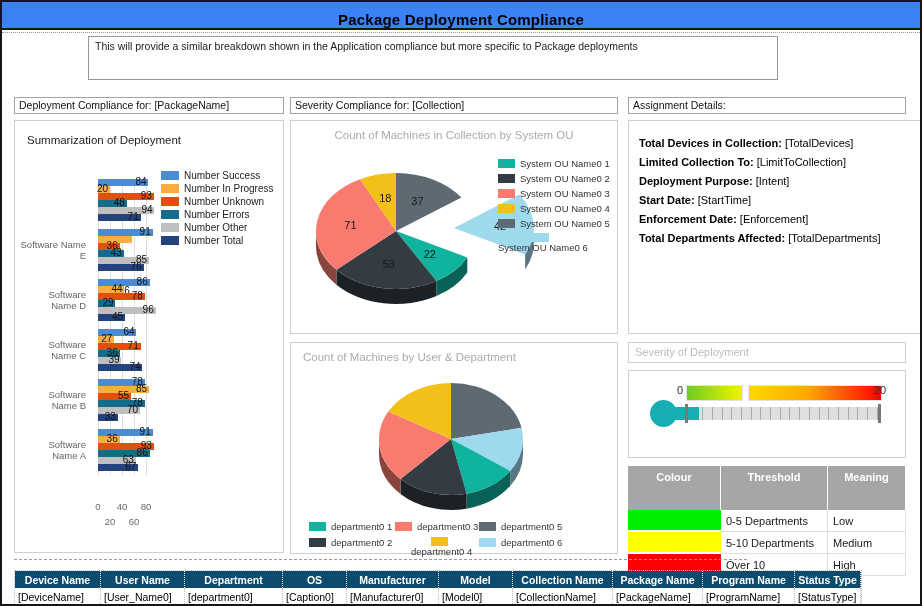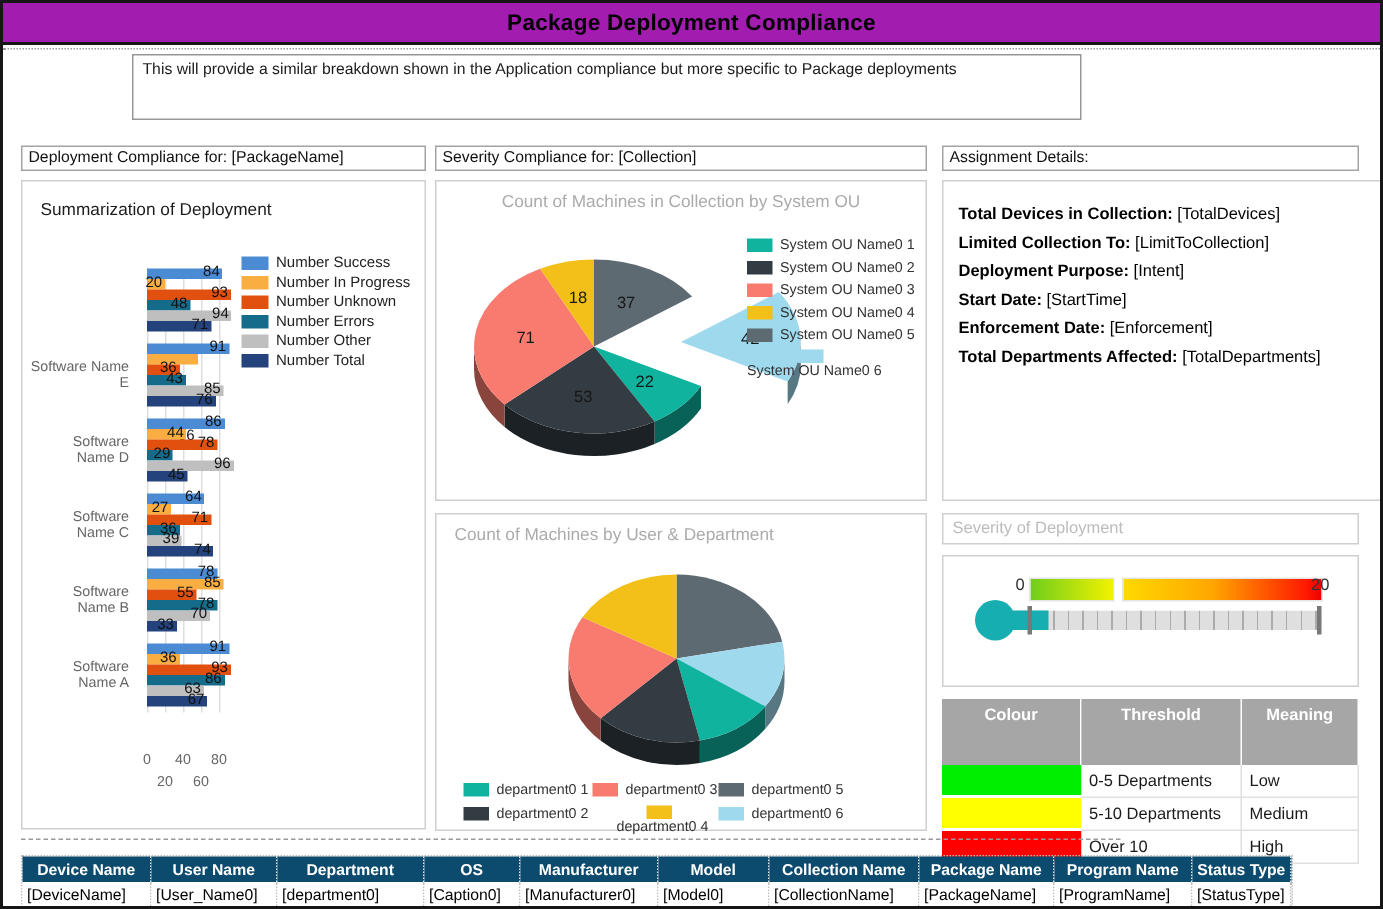--- a/index.html
+++ b/index.html
@@ -1,23 +1,23 @@
 <!DOCTYPE html>
 <html><head>
 <meta charset="utf-8">
 <style>
   html,body{margin:0;padding:0;background:#e8e8e8;}
   .page{position:relative;width:922px;height:606px;margin:0 auto;background:#fff;
         border:2px solid #161616;box-sizing:border-box;overflow:hidden;
         font-family:"Liberation Sans",sans-serif;color:#000;}
   .title-bar{position:absolute;left:0;top:0;right:0;height:26px;border-bottom:2px solid #161616;
-        display:flex;align-items:center;justify-content:center;background:#a21caf;}
+        display:flex;align-items:flex-end;justify-content:center;background:#3b82f6;}
   .title-bar h1{margin:0;font-size:15px;font-weight:bold;letter-spacing:.2px;}
   .dotted-rule{position:absolute;left:0;right:0;top:30px;border-top:1px dotted #9a9a9a;}
-  .desc-box{position:absolute;left:86px;top:34px;width:633px;height:44px;border:1px solid #979797;
+  .desc-box{position:absolute;left:86px;top:34px;width:690px;height:44px;border:1px solid #979797;
         box-sizing:border-box;font-size:10.5px;color:#1c1c1c;padding:3px 6px;}
   .hdr-box{position:absolute;top:95px;height:17px;border:1px solid #a3a3a3;background:#fff;
         font-size:10.5px;line-height:15px;padding-left:4px;box-sizing:border-box;color:#111;}
   #hdr1{left:12px;width:270px;} #hdr2{left:288px;width:328px;} #hdr3{left:626px;width:278px;}
   .panel{position:absolute;border:1px solid #cfcfcf;background:#fff;box-sizing:border-box;}
   
   #left-panel{left:12px;top:118px;width:270px;height:433px;}
   .panel-title{position:absolute;left:12px;top:13px;font-size:11.5px;color:#1c1c1c;}
   #bar-plot{position:absolute;left:0;top:58px;width:268px;height:368px;}
   .grid-v{position:absolute;top:0;height:296px;width:1px;background:#dedede;}

